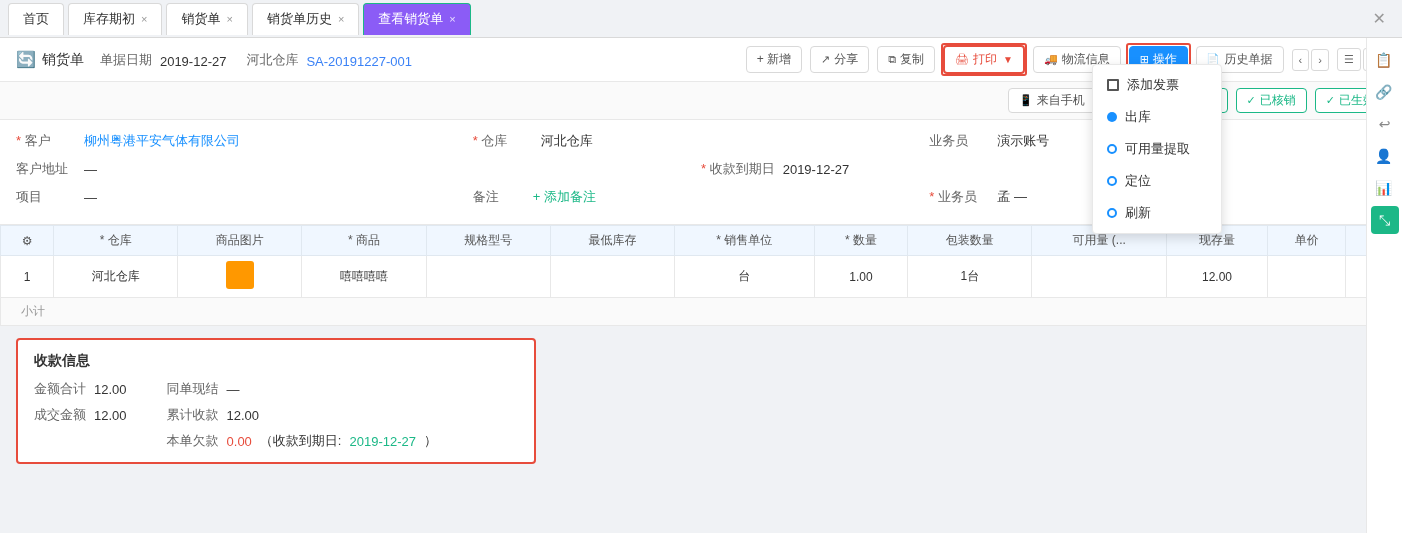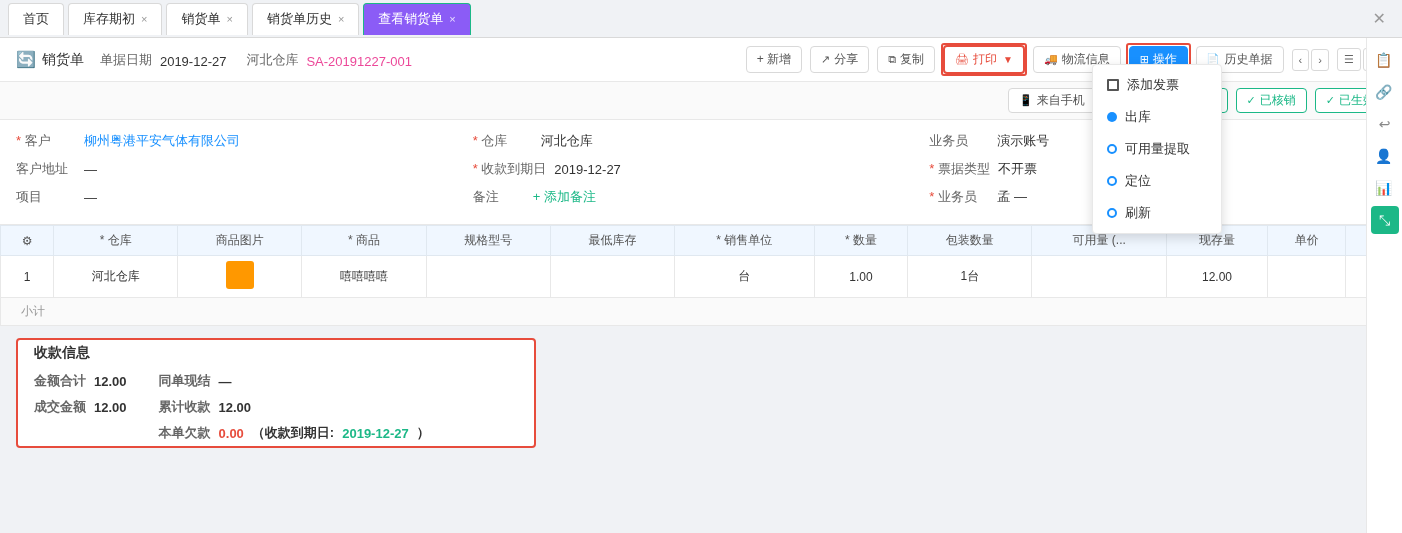--- a/index.html
+++ b/index.html
@@ -74,24 +74,24 @@
     }
     tbody td {
       border: 1px solid #e8e8e8; padding: 5px 8px; text-align: center; color: #333;
     }
     .subtotal-row td { background: #fafafa; color: #999; font-size: 12px; }
     .product-img { width: 28px; height: 28px; background: #ff9800; border-radius: 3px; display: inline-block; }
 
     
     .payment-box {
       margin: 12px 16px; border: 2px solid #e74c3c; border-radius: 4px; background: #fff;
-      padding: 4px 16px; max-width: 520px;
+      padding: 12px 16px; max-width: 520px;
     }
     .payment-title { font-weight: bold; font-size: 14px; margin-bottom: 10px; color: #333; }
-    .payment-rows { display: flex; gap: 32px; font-weight: bold; }
+    .payment-rows { display: flex; gap: 40px; }
     .payment-col { display: flex; flex-direction: column; gap: 8px; }
     .payment-row { display: flex; align-items: center; gap: 8px; font-size: 13px; }
     .payment-label { color: #666; white-space: nowrap; }
     .payment-val { color: #333; }
     .payment-val.red { color: #e74c3c; }
     .payment-val.green-date { color: #1cb887; }
 
     
     .right-sidebar {
       position: fixed; right: 0; top: 38px; width: 36px; background: #fff;
@@ -150,21 +150,21 @@
     <span class="doc-type-icon">🔄</span>
     <span>销货单</span>
   </div>
   <div class="doc-meta">
     <span>
       <span>单据日期</span>
       <span style="color:#333;margin-left:4px;">2019-12-27</span>
     </span>
     <span>
       <span>河北仓库</span>
-      <span style="color:#ec4899;margin-left:4px;">SA-20191227-001</span>
+      <span style="color:#3b82f6;margin-left:4px;">SA-20191227-001</span>
     </span>
   </div>
   <div class="doc-actions">
     <div class="action-btn">
       <span>+ 新增</span>
     </div>
     <div class="action-btn">
       <span style="font-size:11px;">↗</span>
       <span>分享</span>
     </div>
@@ -243,24 +243,20 @@
     </div>
   </div>
   <div class="form-row">
     <div class="form-field">
       <span class="form-label">客户地址</span>
       <span class="form-value">—</span>
     </div>
     <div class="form-field">
       <span class="form-label required">收款到期日</span>
       <span class="form-value">2019-12-27</span>
-    </div>
-    <div class="form-field">
-      <span class="form-label required">票据类型</span>
-      <span class="form-value">不开票</span>
     </div>
   </div>
   <div class="form-row">
     <div class="form-field">
       <span class="form-label">项目</span>
       <span class="form-value">—</span>
     </div>
     <div class="form-field">
       <span class="form-label">备注</span>
       <span class="add-note-btn">

